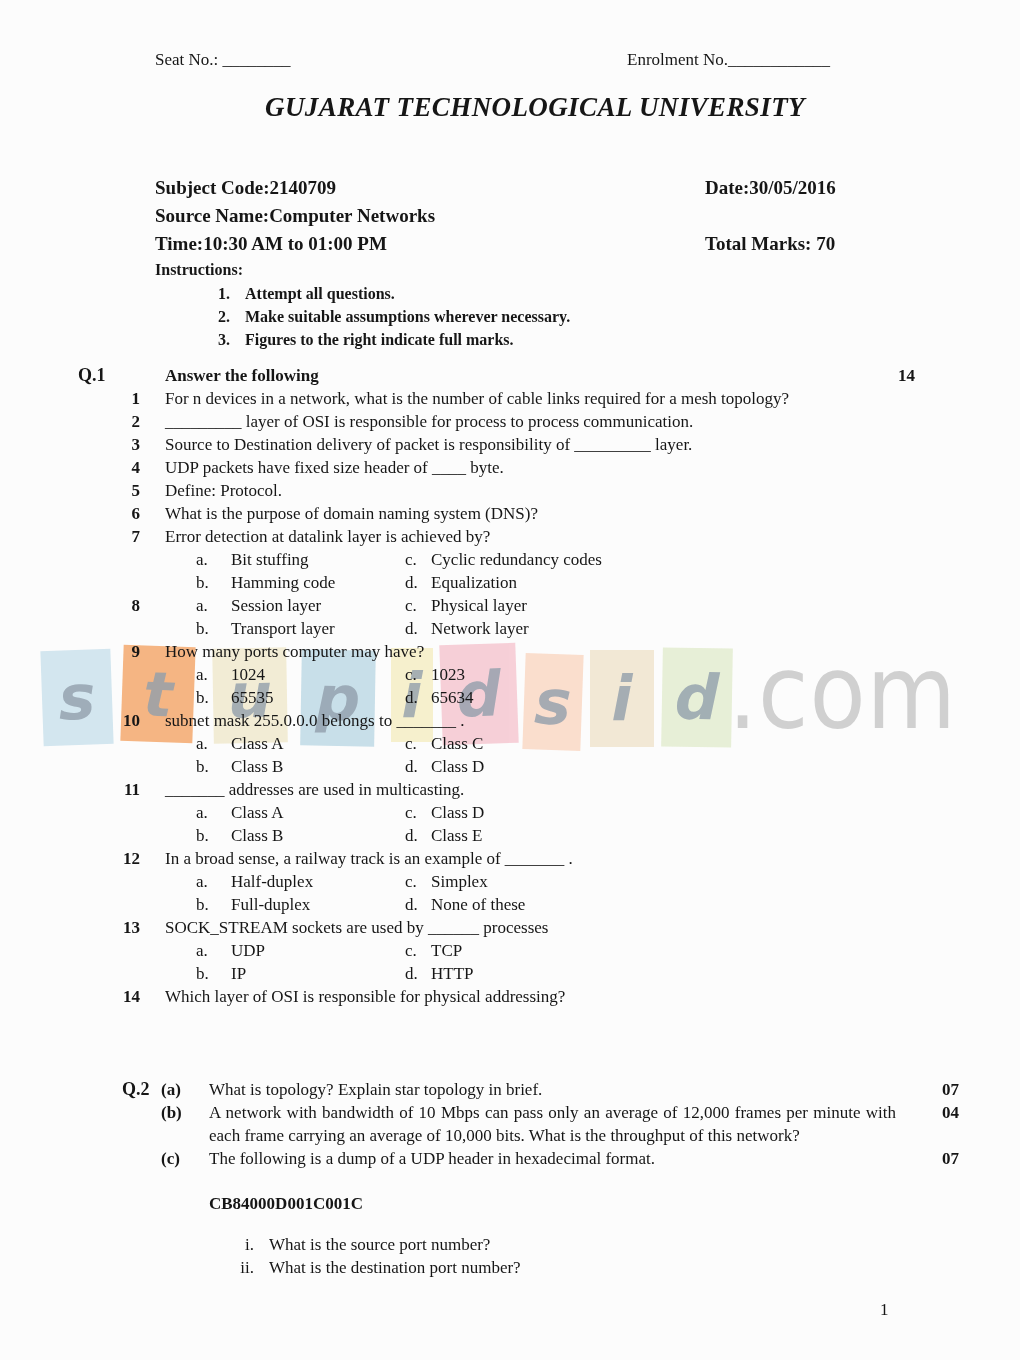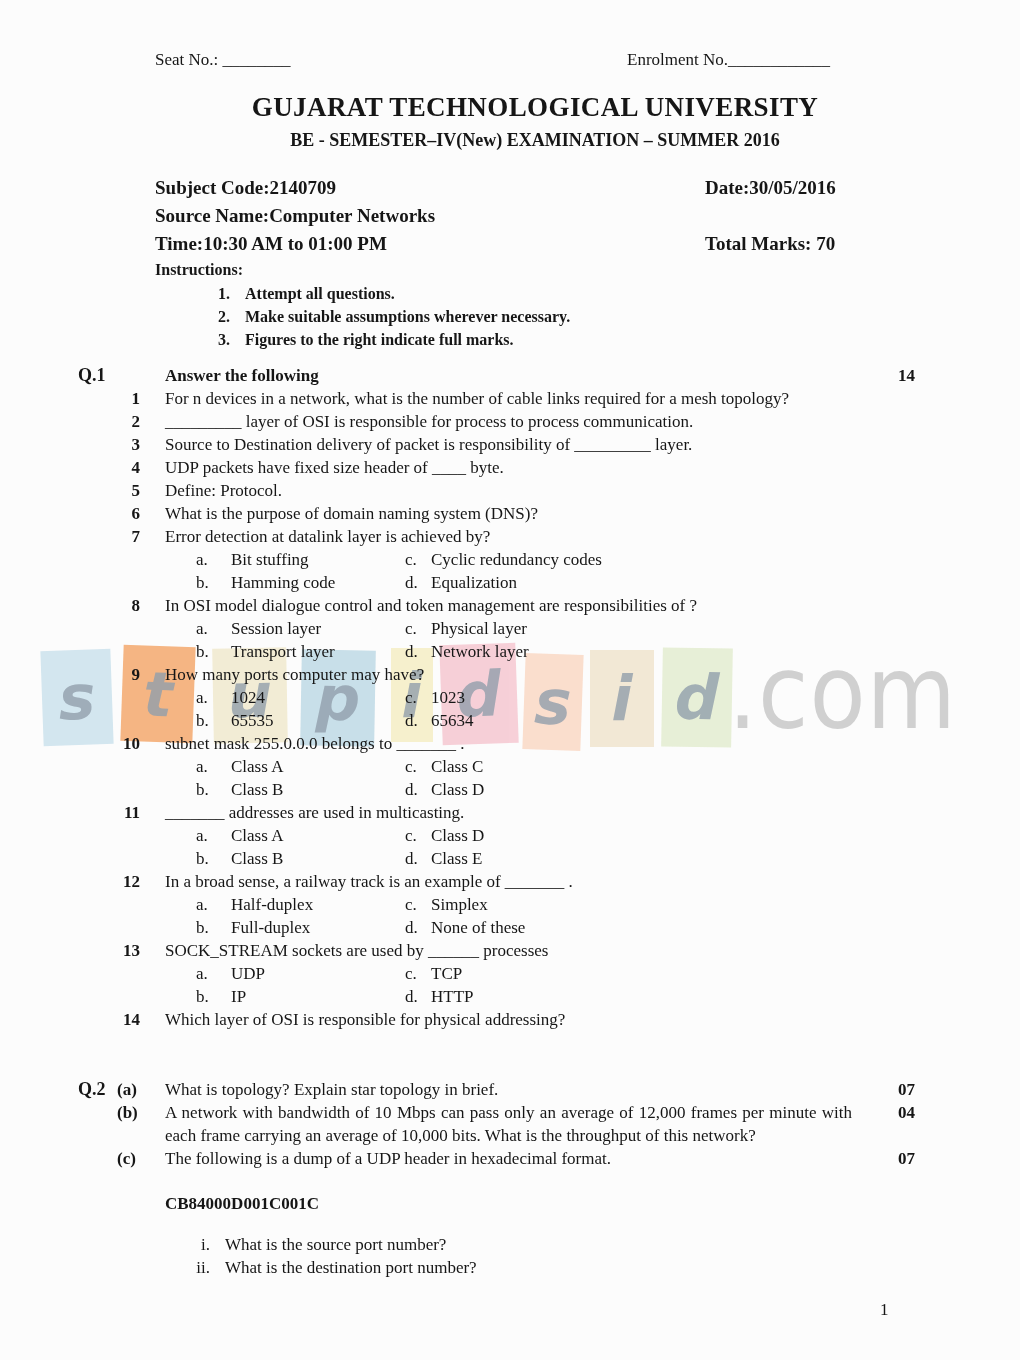--- a/index.html
+++ b/index.html
@@ -10,39 +10,39 @@
     font-size:17px; line-height:23px;
   }
   .content { position:absolute; inset:0; z-index:1; }
 
   
   .seat  { position:absolute; left:155px; top:48px; }
   .enrol { position:absolute; left:627px; top:48px; }
 
   
   .titleblock { position:absolute; top:92px; left:75px; width:920px; text-align:center; }
-  .uni  { font-size:27px; font-weight:bold; line-height:30px; letter-spacing:0.4px; }
+  .uni  { font-size:27px; font-weight:bold; line-height:30px; letter-spacing:0.4px;font-style:italic; }
   .examline { font-size:18px; font-weight:bold; margin-top:7px; line-height:22px; }
 
   
   .meta { position:absolute; left:155px; top:176px; width:720px; font-weight:bold; font-size:19px; }
   .mrow { position:relative; height:28px; }
   .mright { position:absolute; left:550px; top:0; }
 
   
   .instructions { position:absolute; left:155px; top:258px; width:700px; font-weight:bold; }
   .ilabel { font-size:16px; line-height:24px; }
   .irow { position:relative; height:23px; font-size:16px; }
   .inum  { position:absolute; left:63px; }
   .itxt  { position:absolute; left:90px; }
 
   
   .qblock { position:absolute; left:0; width:852px; }
   .q1 { top:364px; }
-  .q2 { top:1078px; }
+  .q2 { top:1078px;padding-left:44px; }
   .qhead { position:relative; height:23px; }
   .qlabel { position:absolute; left:78px; font-weight:bold; font-size:18px; }
   .qtitle { position:absolute; left:165px; font-weight:bold; }
   .qmarks { position:absolute; left:898px; font-weight:bold; }
   .item { position:relative; }
   .inumq { position:absolute; left:100px; width:40px; text-align:right; font-weight:bold; }
   .q2no  { position:absolute; left:117px; width:42px; font-weight:bold; }
   .itext { margin-left:165px; text-align:justify; }
   .optrow { position:relative; height:23px; }
   .lkey { position:absolute; left:196px; }
@@ -107,21 +107,20 @@
       <div class="wsuffix" style="color: rgb(201, 201, 201);">.com</div>
     </div>
 
   <div class="content">
 
     <span class="seat">Seat No.: ________</span>
     <span class="enrol">Enrolment No.____________</span>
 
     <div class="titleblock">
       <div class="uni">GUJARAT TECHNOLOGICAL UNIVERSITY</div>
-      <div class="examline">BE - SEMESTER–IV(New) EXAMINATION – SUMMER 2016</div>
     </div>
 
     <div class="meta">
       <div class="mrow">
         <span>Subject Code:2140709</span>
         <span class="mright">Date:30/05/2016</span>
       </div>
       <div class="mrow">
         <span>Source Name:Computer Networks</span>
       </div>
@@ -190,21 +189,20 @@
           <span class="rtxt">Cyclic redundancy codes</span>
         </div>
         <div class="optrow">
           <span class="lkey">b.</span>
           <span class="ltxt">Hamming code</span>
           <span class="rkey">d.</span>
           <span class="rtxt">Equalization</span>
         </div>
         <div class="item">
           <span class="inumq">8</span>
-          <div class="itext">In OSI model dialogue control and token management are responsibilities of ?</div>
         </div>
         <div class="optrow">
           <span class="lkey">a.</span>
           <span class="ltxt">Session layer</span>
           <span class="rkey">c.</span>
           <span class="rtxt">Physical layer</span>
         </div>
         <div class="optrow">
           <span class="lkey">b.</span>
           <span class="ltxt">Transport layer</span>

